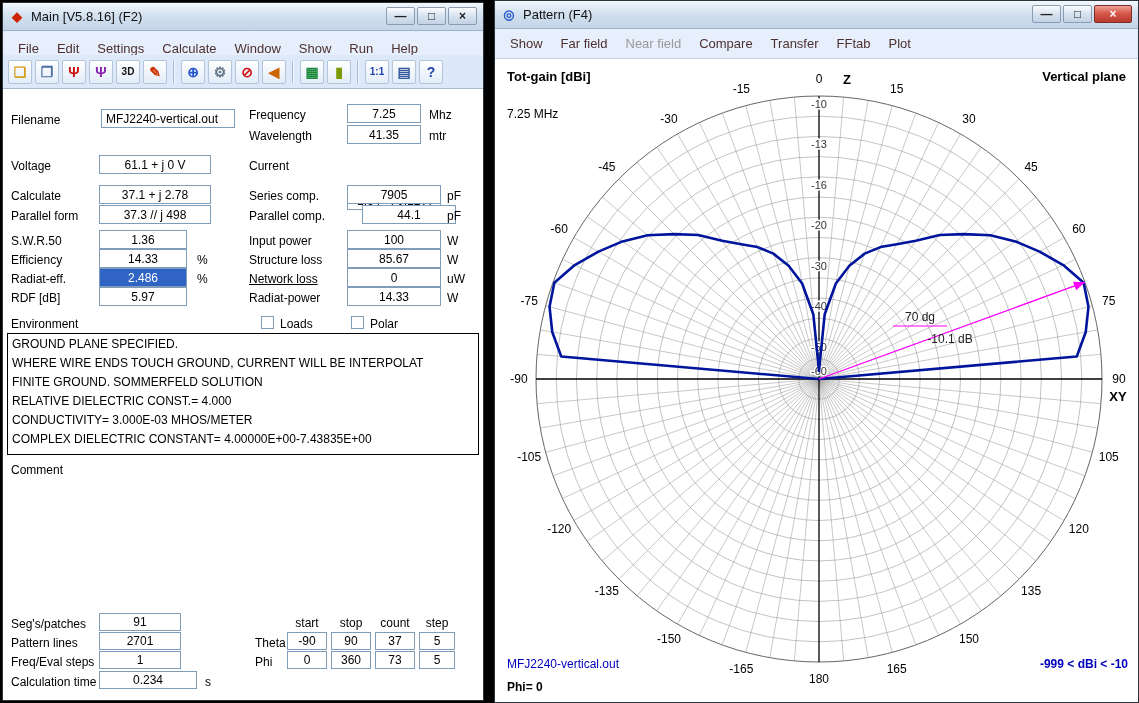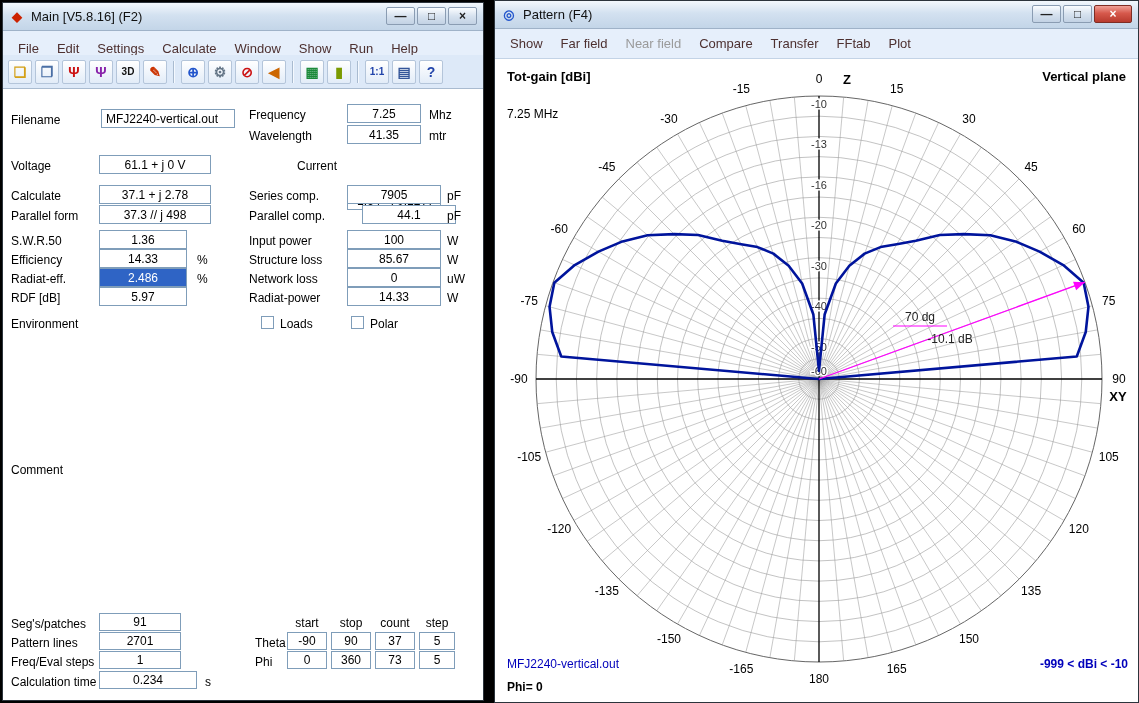--- a/index.html
+++ b/index.html
@@ -94,21 +94,21 @@
     <div class="lbl" style="left:246px;top:105px;">Frequency</div>
     <div class="inp" style="left:344px;top:101px;width:74px;">7.25</div>
     <div class="lbl" style="left:426px;top:105px;">Mhz</div>
 
     <div class="lbl" style="left:246px;top:126px;">Wavelength</div>
     <div class="inp" style="left:344px;top:122px;width:74px;">41.35</div>
     <div class="lbl" style="left:426px;top:126px;">mtr</div>
 
     <div class="lbl" style="left:8px;top:156px;">Voltage</div>
     <div class="inp" style="left:96px;top:152px;width:112px;">61.1 + j 0 V</div>
-    <div class="lbl" style="left:246px;top:156px;margin-left:48px;">Current</div>
+    <div class="lbl" style="left:246px;top:156px;">Current</div>
     <div class="inp" style="left:344px;top:152px;width:94px;margin-top:36px;">1.64 - j 0.12 A</div>
 
     <div class="lbl" style="left:8px;top:186px;">Calculate</div>
     <div class="inp" style="left:96px;top:182px;width:112px;">37.1 + j 2.78</div>
     <div class="lbl" style="left:246px;top:186px;">Series comp.</div>
     <div class="inp" style="left:344px;top:182px;width:94px;">7905</div>
     <div class="lbl" style="left:444px;top:186px;">pF</div>
 
     <div class="lbl" style="left:8px;top:206px;">Parallel form</div>
     <div class="inp" style="left:96px;top:202px;width:112px;">37.3 // j 498</div>
@@ -125,35 +125,41 @@
     <div class="lbl" style="left:8px;top:250px;">Efficiency</div>
     <div class="inp" style="left:96px;top:246px;width:88px;">14.33</div>
     <div class="lbl" style="left:194px;top:250px;">%</div>
     <div class="lbl" style="left:246px;top:250px;">Structure loss</div>
     <div class="inp" style="left:344px;top:246px;width:94px;">85.67</div>
     <div class="lbl" style="left:444px;top:250px;">W</div>
 
     <div class="lbl" style="left:8px;top:269px;">Radiat-eff.</div>
     <div class="inp sel" style="left:96px;top:265px;width:88px;">2.486</div>
     <div class="lbl" style="left:194px;top:269px;">%</div>
-    <div class="lbl" style="left:246px;top:269px;">Network loss</div>
+    <div class="lbl" style="left:246px;top:269px;text-decoration:underline;">Network loss</div>
     <div class="inp" style="left:344px;top:265px;width:94px;">0</div>
     <div class="lbl" style="left:444px;top:269px;">uW</div>
 
     <div class="lbl" style="left:8px;top:288px;">RDF [dB]</div>
     <div class="inp" style="left:96px;top:284px;width:88px;">5.97</div>
     <div class="lbl" style="left:246px;top:288px;">Radiat-power</div>
     <div class="inp" style="left:344px;top:284px;width:94px;">14.33</div>
     <div class="lbl" style="left:444px;top:288px;">W</div>
 
     <div class="lbl" style="left:8px;top:314px;">Environment</div>
     <span class="chk" style="left:258px;top:313px;"></span>
     <div class="lbl" style="left:277px;top:314px;">Loads</div>
     <span class="chk" style="left:348px;top:313px;"></span>
     <div class="lbl" style="left:367px;top:314px;">Polar</div>
+    <div class="box" style="left:4px;top:330px;width:472px;height:122px;">GROUND PLANE SPECIFIED.
+WHERE WIRE ENDS TOUCH GROUND, CURRENT WILL BE INTERPOLAT
+FINITE GROUND.  SOMMERFELD SOLUTION
+RELATIVE DIELECTRIC CONST.= 4.000
+CONDUCTIVITY= 3.000E-03 MHOS/METER
+COMPLEX DIELECTRIC CONSTANT= 4.00000E+00-7.43835E+00</div>
 
     <div class="lbl" style="left:8px;top:460px;">Comment</div>
 
     <div class="lbl" style="left:8px;top:614px;">Seg's/patches</div>
     <div class="inp" style="left:96px;top:610px;width:82px;height:18px;">91</div>
     <div class="lbl" style="left:8px;top:633px;">Pattern lines</div>
     <div class="inp" style="left:96px;top:629px;width:82px;height:18px;">2701</div>
     <div class="lbl" style="left:8px;top:652px;">Freq/Eval steps</div>
     <div class="inp" style="left:96px;top:648px;width:82px;height:18px;">1</div>
     <div class="lbl" style="left:8px;top:672px;">Calculation time</div>

